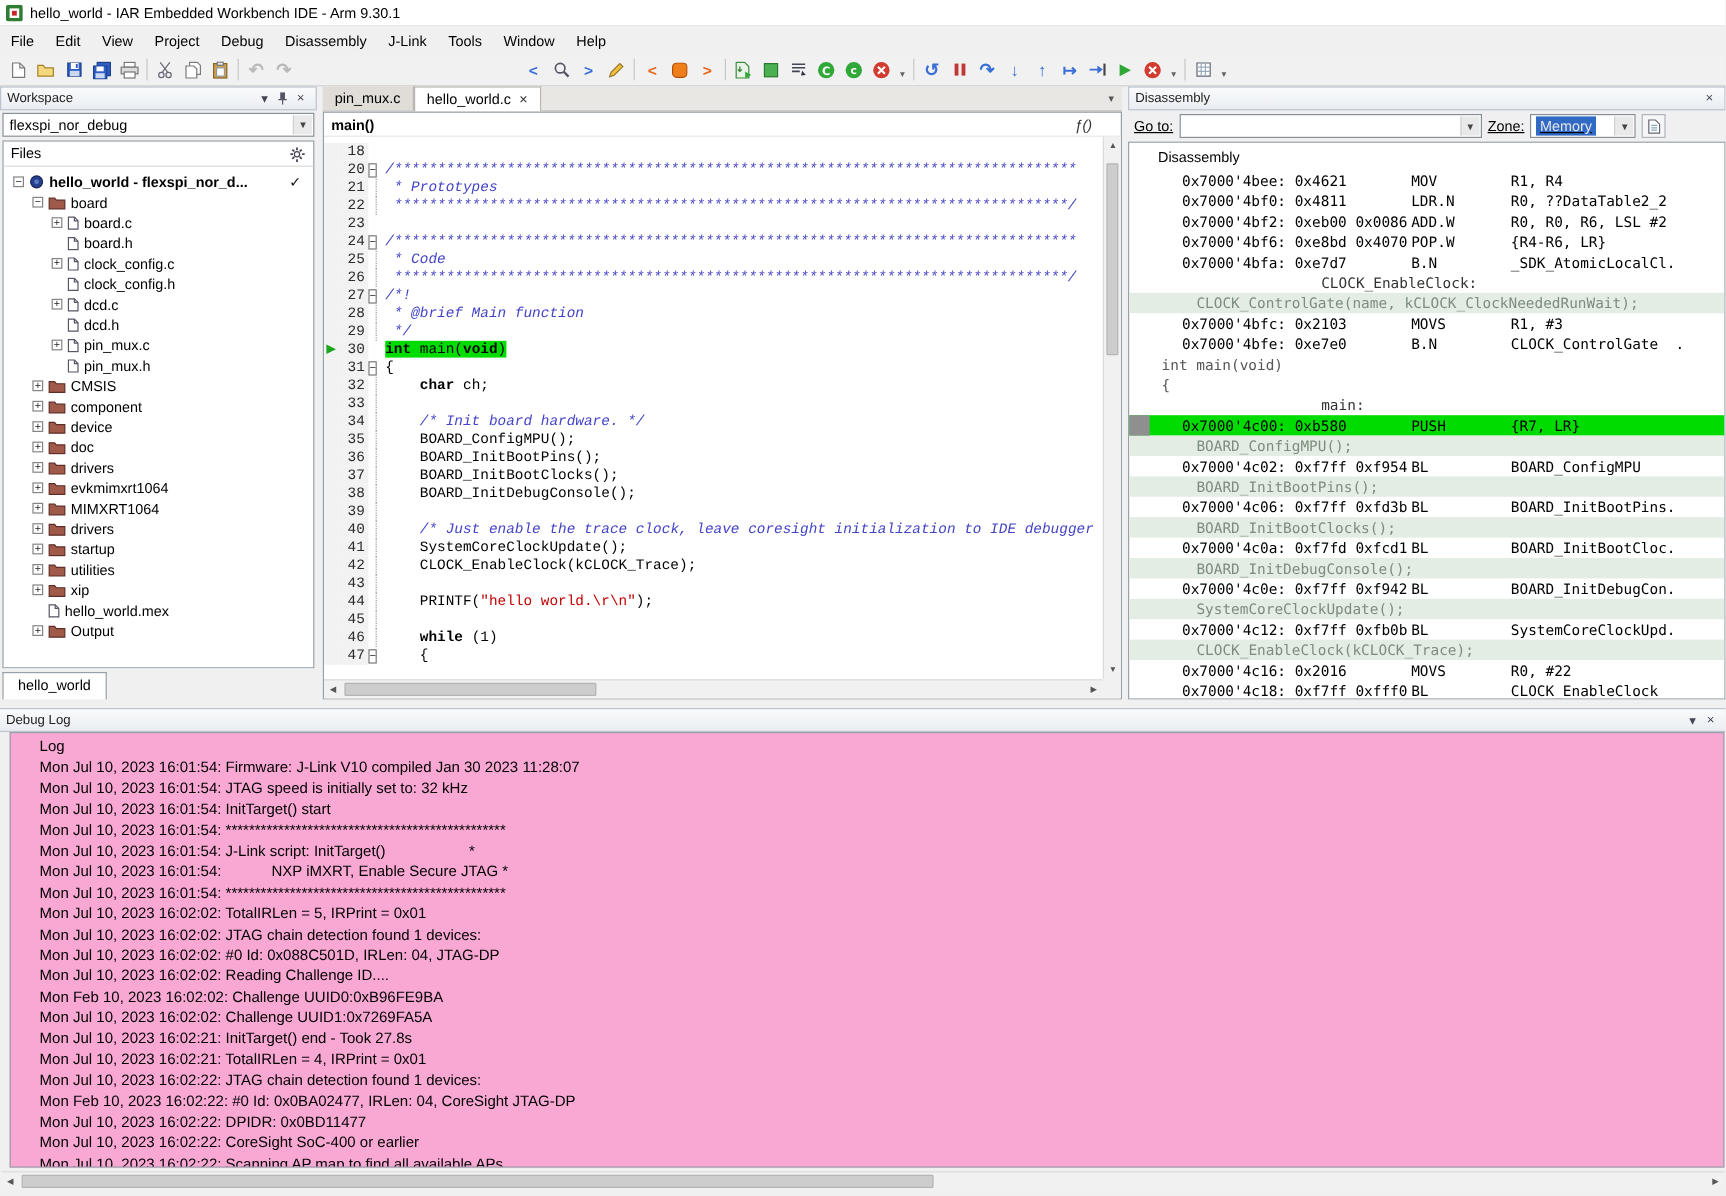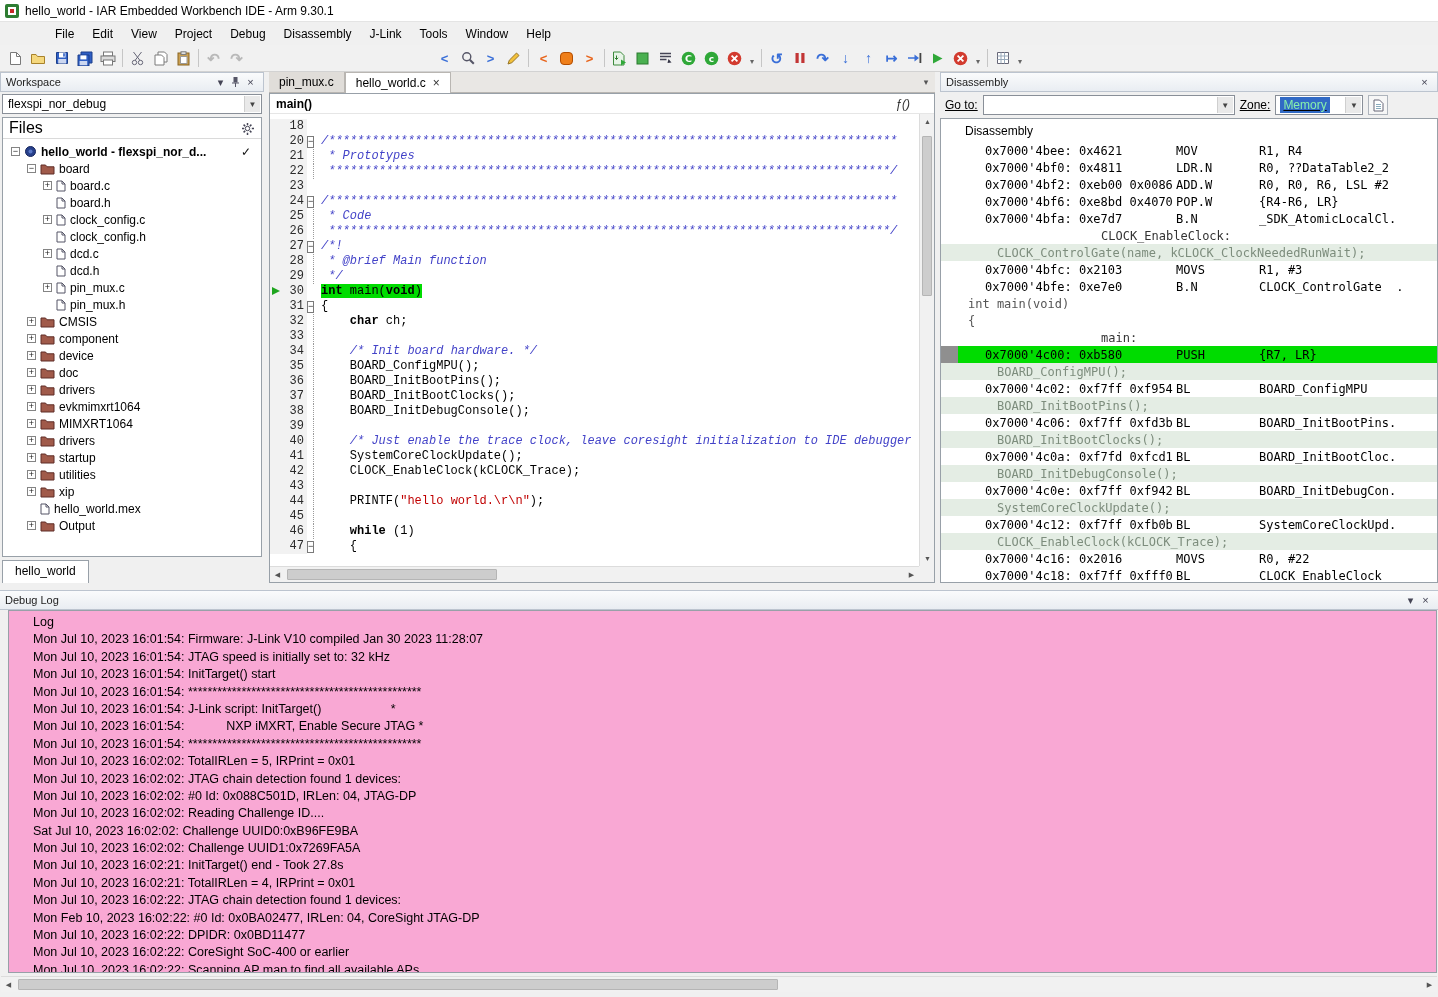--- a/index.html
+++ b/index.html
@@ -1,40 +1,40 @@
 <!DOCTYPE html>
 <html style="--exec: #00dc00; --cmt: #4343c8; --str: #c00000; --sel: #316ac5; --srcbg: #e4ede4;"><head>
 <meta charset="utf-8">
 <style>
   * { margin:0; padding:0; box-sizing:border-box; }
   html,body { width:1438px; height:997px; overflow:hidden; }
   body { position:relative; font-family:"Liberation Sans",sans-serif; font-size:12px; color:#000; background:#f0f0f0; }
 
   
   #titlebar { position:absolute; top:0; left:0; right:0; height:22px; background:#fff; display:flex; align-items:center; gap:6px; padding-left:5px; border-bottom:1px solid #e4e4e4; }
-  #menubar { position:absolute; top:22px; left:0; right:0; height:23px; background:#f0f0f0; display:flex; align-items:center;margin-left:46px; }
+  #menubar { position:absolute; top:22px; left:0; right:0; height:23px; background:#f0f0f0; display:flex; align-items:center; }
   .menu-item { padding:4px 9px; }
   #toolbar { position:absolute; top:45px; left:0; right:0; height:27px; background:#f1f1f1; border-bottom:1px solid #d2d2d2; display:flex; align-items:center; padding-left:4px; }
   .tb-btn { width:23px; height:22px; display:flex; align-items:center; justify-content:center; border-radius:2px; }
   .tb-sep { width:1px; height:18px; background:#c6c6c6; margin:0 3px; flex:none; }
   .tb-over { width:12px; height:22px; display:flex; align-items:flex-end; justify-content:center; color:#666; font-size:8px; padding-bottom:3px; }
   .tb-gap { width:185px; flex:none; }
 
   
   .panel-caption { height:20px; background:linear-gradient(#fafbfc,#e9edf2); border:1px solid #bcc4cf; display:flex; align-items:center; padding:0 5px; font-size:11px; color:#222; }
   .caption-title { flex:1; white-space:nowrap; }
   .cap-ic { width:15px; text-align:center; color:#445; font-size:11px; display:flex; align-items:center; justify-content:center; }
 
   
   #workspace { position:absolute; left:0; top:72px; width:264px; height:511px; background:#f0f0f0; }
   #ws-combo { position:absolute; left:2px; right:2px; top:22px; height:20px; background:#fff; border:1px solid #898f98; display:flex; align-items:center; padding-left:5px; }
   .combo-btn { position:absolute; right:1px; top:1px; bottom:1px; width:16px; background:#e9e9e9; border-left:1px solid #cfcfcf; display:flex; align-items:center; justify-content:center; font-size:8px; color:#444; }
   #files-box { position:absolute; left:2px; right:2px; top:45px; bottom:26px; background:#fff; border:1px solid #98a0a8; }
   #files-hdr { height:21px; border-bottom:1px solid #dadada; display:flex; align-items:center; padding:0 6px; }
-  #files-hdr .caption-title { font-size:16px; }
+  #files-hdr .caption-title { font-size:12px; }
   #tree { position:absolute; top:22px; left:0; right:0; bottom:0; overflow:hidden; padding-top:3px; }
   .tree-row { height:17px; display:flex; align-items:center; white-space:nowrap; }
   .exp { width:9px; height:9px; border:1px solid #848484; background:#fff; font-size:9px; line-height:7px; text-align:center; margin-right:4px; flex:none; color:#222; }
   .exp-sp { width:13px; flex:none; }
   .tree-ic { margin-right:4px; flex:none; display:flex; align-items:center; }
   .tree-label.bold { font-weight:bold; }
   .tree-check { margin-left:auto; margin-right:10px; color:#111; font-size:12px; }
   #ws-tabstrip { position:absolute; left:0; right:0; bottom:0; height:26px; background:#f0f0f0; display:flex; align-items:stretch; padding:3px 0 0 2px; }
   #ws-tab { background:#fff; border:1px solid #98a0a8; border-bottom:none; padding:3px 12px 0 12px; font-size:12px; }
 
@@ -71,21 +71,21 @@
   #ed-vthumb { position:absolute; left:2px; right:2px; top:22px; height:160px; }
   #ed-hthumb { height:11px; width:210px; margin-left:2px; }
   .sb-corner { position:absolute; right:0; bottom:0; width:15px; height:16px; background:#f1f1f1; }
 
   
   #disasm { position:absolute; left:940px; top:72px; width:498px; height:511px; background:#f0f0f0; }
   #dis-toolbar { position:absolute; top:20px; left:0; right:0; height:26px; display:flex; align-items:center; padding:0 5px; gap:5px;text-decoration:underline; }
   .combo { position:relative; height:20px; background:#fff; border:1px solid #898f98; display:flex; align-items:center; padding-left:4px; }
   #goto-combo { width:252px; }
   #zone-combo { width:88px; }
-  .zone-sel { background:var(--sel); color:#86efac; padding:1px 3px; }
+  .zone-sel { background:var(--sel); color:#e5e5e5; padding:1px 3px; }
   #mixed-btn { width:20px; height:20px; background:#f6f6f6; border:1px solid #aeb4bc; display:flex; align-items:center; justify-content:center; }
   #dis-content { position:absolute; top:46px; left:0; right:0; bottom:0; background:#fff; border:1px solid #98a0a8; overflow:hidden; font-family:"DejaVu Sans Mono",monospace; font-size:12px; }
   .d-title { font-family:"Liberation Sans",sans-serif; font-size:12px; padding:5px 0 4px 24px; }
   .d-row { height:17px; display:flex; align-items:center; white-space:pre; }
   .d-gutter { width:17px; height:100%; flex:none; }
   .d-row.cur { background:var(--exec); }
   .d-row.cur .d-gutter { background:#8f8f8f; }
   .d-row.src { background:var(--srcbg); color:#7d8d7d; }
   .d-row.src .d-text { padding-left:39px; }
   .d-row.srcl { color:#555; }
@@ -767,21 +767,21 @@
         <div class="log-line">Mon Jul 10, 2023 16:01:54: JTAG speed is initially set to: 32 kHz</div>
         <div class="log-line">Mon Jul 10, 2023 16:01:54: InitTarget() start</div>
         <div class="log-line">Mon Jul 10, 2023 16:01:54: ************************************************</div>
         <div class="log-line">Mon Jul 10, 2023 16:01:54: J-Link script: InitTarget()                    *</div>
         <div class="log-line">Mon Jul 10, 2023 16:01:54:            NXP iMXRT, Enable Secure JTAG *</div>
         <div class="log-line">Mon Jul 10, 2023 16:01:54: ************************************************</div>
         <div class="log-line">Mon Jul 10, 2023 16:02:02: TotalIRLen = 5, IRPrint = 0x01</div>
         <div class="log-line">Mon Jul 10, 2023 16:02:02: JTAG chain detection found 1 devices:</div>
         <div class="log-line">Mon Jul 10, 2023 16:02:02: #0 Id: 0x088C501D, IRLen: 04, JTAG-DP</div>
         <div class="log-line">Mon Jul 10, 2023 16:02:02: Reading Challenge ID....</div>
-        <div class="log-line">Sat Jul 10, 2023 16:02:02: Challenge UUID0:0xB96FE9BA</div>
+        <div class="log-line">Mon Feb 10, 2023 16:02:02: Challenge UUID0:0xB96FE9BA</div>
         <div class="log-line">Mon Jul 10, 2023 16:02:02: Challenge UUID1:0x7269FA5A</div>
         <div class="log-line">Mon Jul 10, 2023 16:02:21: InitTarget() end - Took 27.8s</div>
         <div class="log-line">Mon Jul 10, 2023 16:02:21: TotalIRLen = 4, IRPrint = 0x01</div>
         <div class="log-line">Mon Jul 10, 2023 16:02:22: JTAG chain detection found 1 devices:</div>
         <div class="log-line">Mon Feb 10, 2023 16:02:22: #0 Id: 0x0BA02477, IRLen: 04, CoreSight JTAG-DP</div>
         <div class="log-line">Mon Jul 10, 2023 16:02:22: DPIDR: 0x0BD11477</div>
         <div class="log-line">Mon Jul 10, 2023 16:02:22: CoreSight SoC-400 or earlier</div>
         <div class="log-line">Mon Jul 10, 2023 16:02:22: Scanning AP map to find all available APs</div>
       </div>
   </div>

